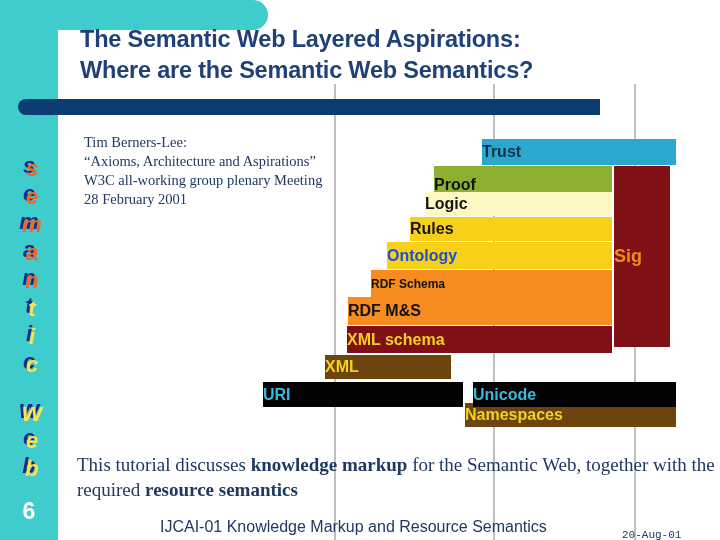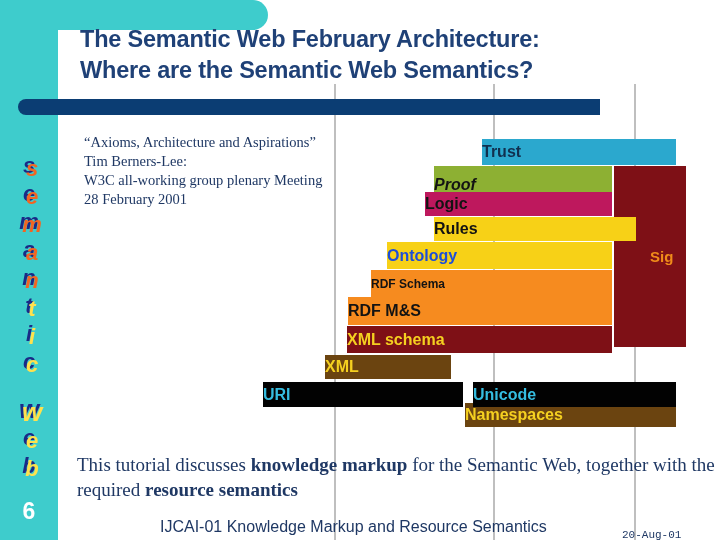--- a/index.html
+++ b/index.html
@@ -132,22 +132,22 @@
     font-family: "Liberation Sans", sans-serif;
     font-weight: bold;
     display: flex;
     align-items: center;
     justify-content: flex-start;
     white-space: nowrap;
   }
 
   .l-trust     { background: #2BA8CE; color: #11304F; }
   .l-proof     { background: #8DB033; color: #131313; }
-  .l-logic     { background: #be185d; color: #131313; }
-  .l-rules     { background: #F7D117; color: #131313; margin-left: 24px; }
+  .l-logic     { background: #fef9c3; color: #131313; }
+  .l-rules     { background: #F7D117; color: #131313; }
   .l-ontology  { background: #F7D117; color: #1d4ed8; }
   .l-rdfschema { background: #F68B1F; color: #131313; }
   .l-rdfms     { background: #F68B1F; color: #131313; }
   .l-xmlschema { background: #7E1016; color: #F5D020; }
   .l-xml       { background: #6B4410; color: #F5D020; }
   .l-ns        { background: #6B4410; color: #F5D020; margin-top: 48px; }
   .l-uri       { background: #020202; color: #35BDE0; }
   .l-unicode   { background: #020202; color: #35BDE0; }
   .l-sig       { background: #7E1016; color: #F08C1A; }
 
@@ -253,44 +253,44 @@
     </div>
     <div class="vl c-yellow">
       <span class="shadow">b</span>
       <span class="face">b</span>
     </div>
   </div>
 
   <div class="page-number">6</div>
 
   <div class="title">
-    <div>The Semantic Web February Architecture:</div>
+    <div>The Semantic Web Layered Aspirations:</div>
     <div>Where are the Semantic Web Semantics?</div>
   </div>
 
   <div class="navy-bar"></div>
 
   <div class="attrib">
+    <div>Tim Berners-Lee:</div>
     <div>“Axioms, Architecture and Aspirations”</div>
-    <div>Tim Berners-Lee:</div>
     <div>W3C all-working group plenary Meeting</div>
     <div>28 February 2001</div>
   </div>
 
   <div class="cake">
 
-    <div class="layer l-sig" style="left:614px; top:166px; width:72px; height:181px; font-size:15px;padding-left:36px;">
+    <div class="layer l-sig" style="left:614px; top:166px; width:56px; height:181px; font-size:18px;">
       <span>Sig</span>
     </div>
 
     <div class="layer l-trust" style="left:482px; top:139px; width:194px; height:26px; font-size:16px;">
       <span>Trust</span>
     </div>
 
-    <div class="layer l-proof" style="left:434px; top:166px; width:178px; height:38px; font-size:16px;font-style:italic;">
+    <div class="layer l-proof" style="left:434px; top:166px; width:178px; height:38px; font-size:16px;">
       <span>Proof</span>
     </div>
 
     <div class="layer l-logic" style="left:425px; top:192px; width:187px; height:24px; font-size:16px;">
       <span>Logic</span>
     </div>
 
     <div class="layer l-rules" style="left:410px; top:217px; width:202px; height:24px; font-size:16px;">
       <span>Rules</span>
     </div>

